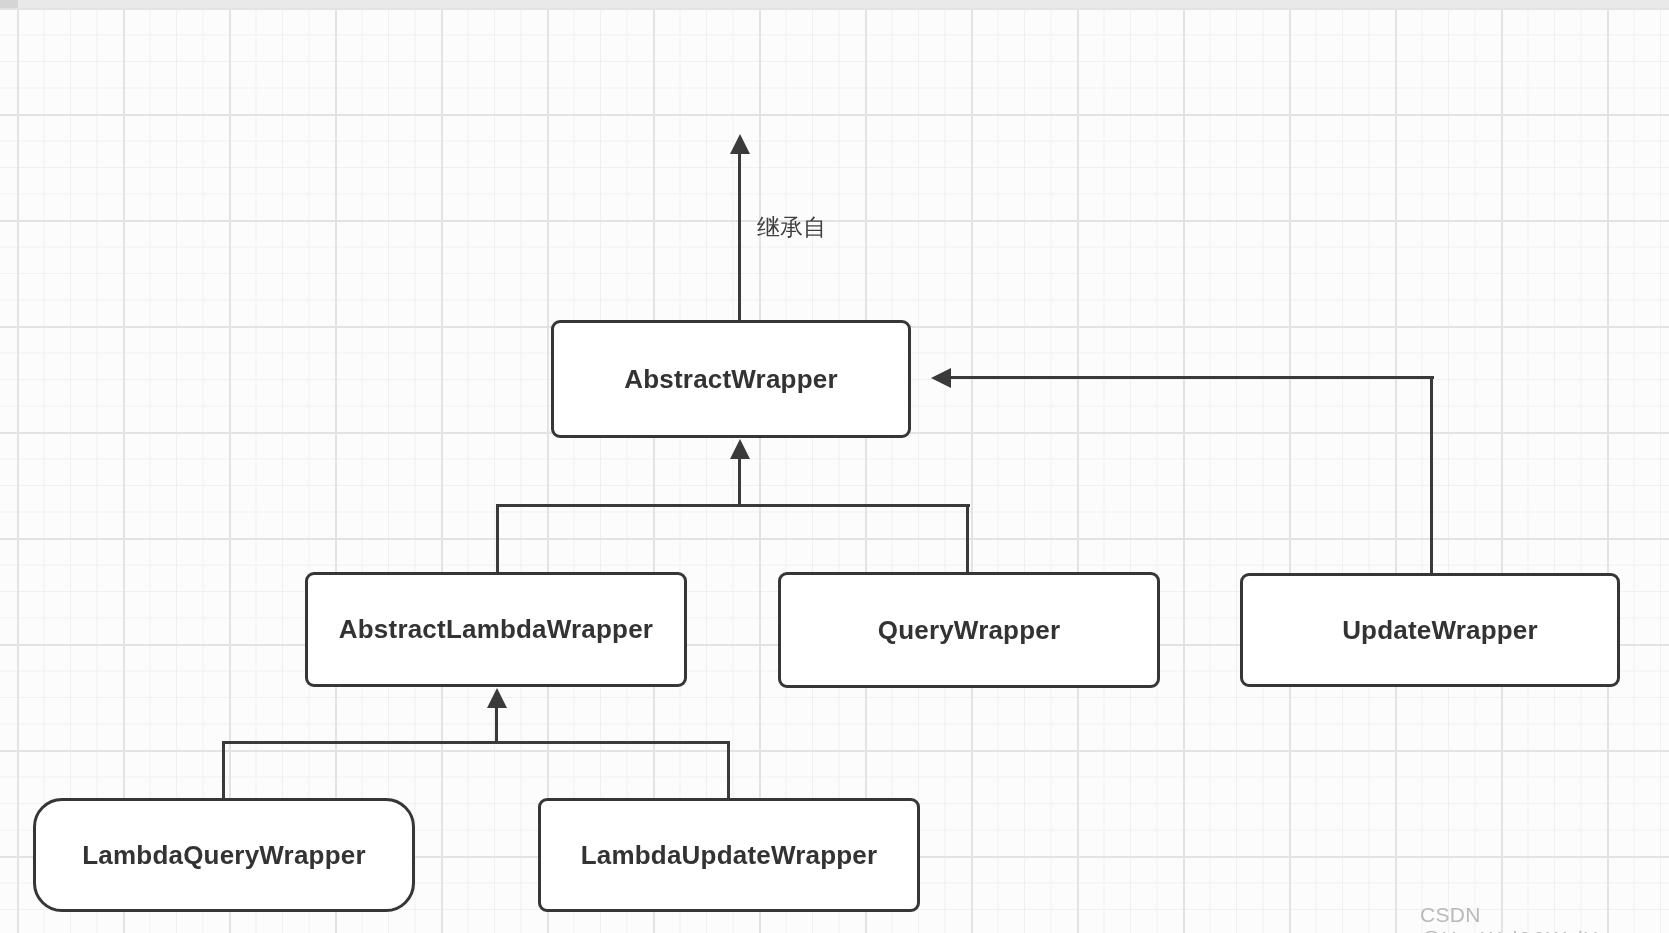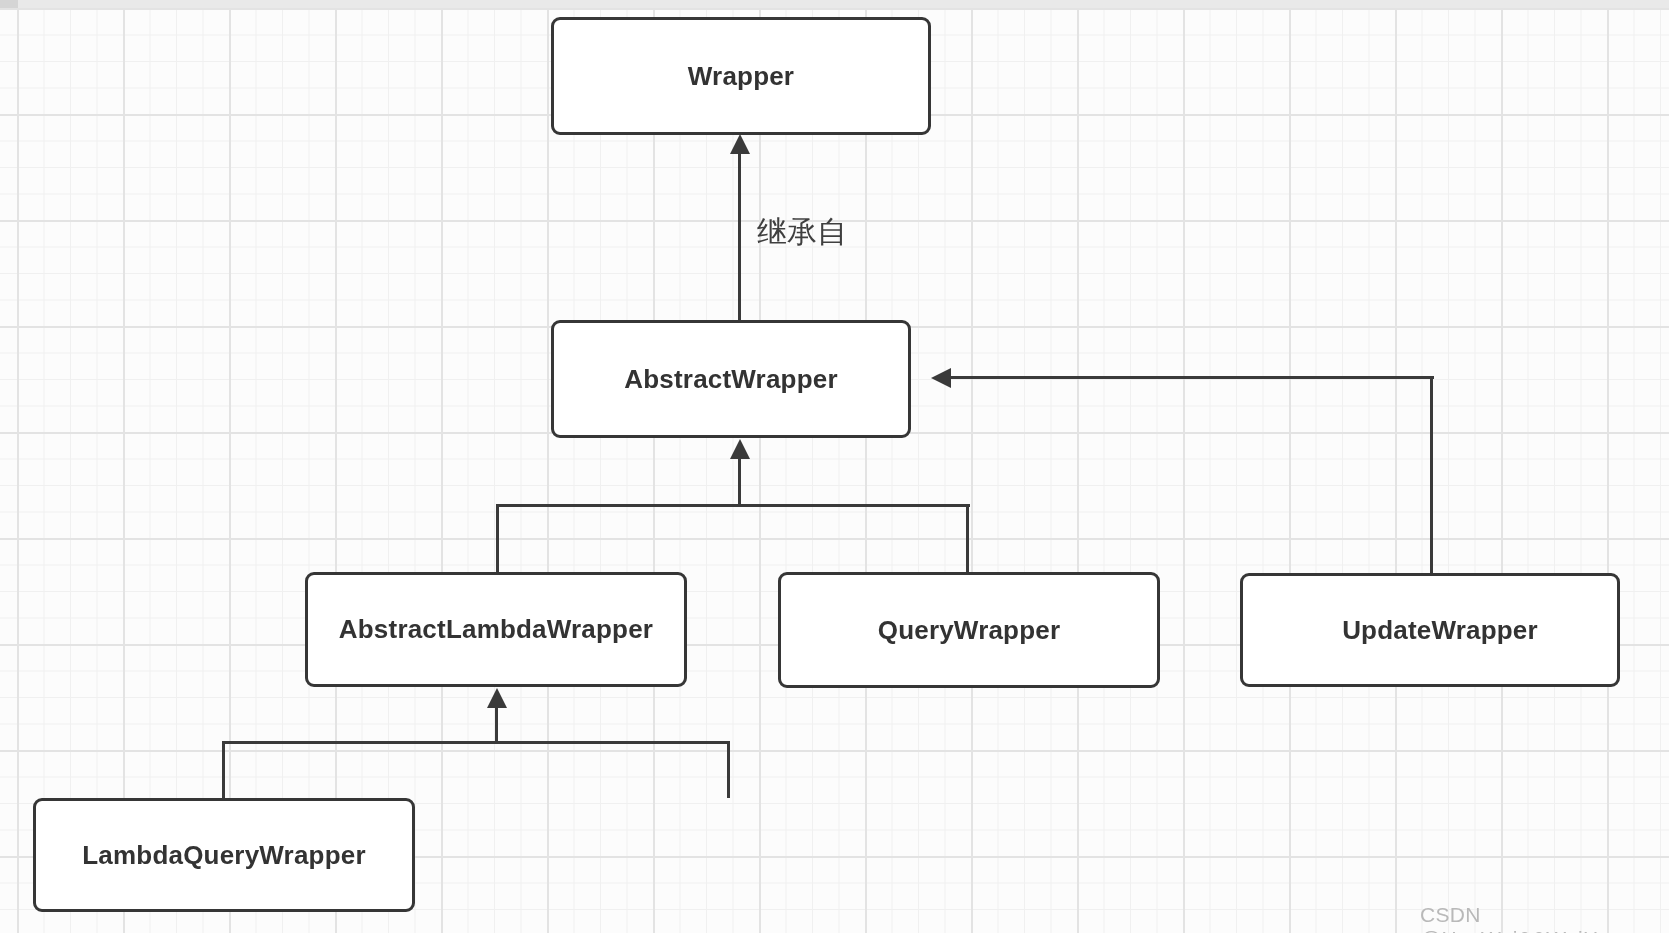--- a/index.html
+++ b/index.html
@@ -45,35 +45,35 @@
     border-bottom:20px solid #3a3a3a;
   }
   .arrow-left{
     position:absolute;width:0;height:0;z-index:2;
     border-top:10px solid transparent;
     border-bottom:10px solid transparent;
     border-right:20px solid #3a3a3a;
   }
   .edge-label{
     position:absolute;left:757px;top:212px;
-    font-size:30px;color:#3f3f3f;z-index:4;
+    font-size:23px;color:#3f3f3f;z-index:4;
     font-weight:normal;
   }
   .watermark{
     position:absolute;left:1420px;top:903px;
     font-size:21px;color:#b9b9b9;z-index:4;
     letter-spacing:0.3px;
   }
   
   #n-wrapper          {left:551px; top:17px;  width:380px;height:118px;}
   #n-abstract-wrapper {left:551px; top:320px; width:360px;height:118px;}
   #n-abstract-lambda  {left:305px; top:572px; width:382px;height:115px;}
   #n-query-wrapper    {left:778px; top:572px; width:382px;height:116px;}
   #n-update-wrapper   {left:1240px;top:573px; width:380px;height:114px;padding-left:20px;}
-  #n-lambda-query     {left:33px;  top:798px; width:382px;height:114px;}
+  #n-lambda-query     {left:33px;  top:798px; width:382px;height:114px;border-radius:29px;}
   #n-lambda-update    {left:538px; top:798px; width:382px;height:114px;}
 </style>
 </head>
 <body>
 
 <div class="canvas">
 
   <div class="topbar">
     <div class="topbar-thumb"></div>
   </div>
@@ -91,34 +91,34 @@
   <div class="arrow-left" style="left:931px;top:368px;"></div>
   <div class="h-line" style="left:948px;top:376px;width:486px;"></div>
   <div class="v-line" style="left:1430px;top:376px;height:197px;"></div>
 
   <div class="arrow-up" style="left:487px;top:688px;"></div>
   <div class="v-line" style="left:495px;top:706px;height:37px;"></div>
   <div class="h-line" style="left:222px;top:741px;width:508px;"></div>
   <div class="v-line" style="left:222px;top:744px;height:54px;"></div>
   <div class="v-line" style="left:727px;top:744px;height:54px;"></div>
 
-  <div class="node" id="n-wrapper">
-    <span>Wrapper</span>
-  </div>
   <div class="node" id="n-abstract-wrapper">
     <span>AbstractWrapper</span>
   </div>
   <div class="node" id="n-query-wrapper">
     <span>QueryWrapper</span>
   </div>
   <div class="node" id="n-abstract-lambda">
     <span>AbstractLambdaWrapper</span>
   </div>
   <div class="node" id="n-update-wrapper">
     <span>UpdateWrapper</span>
   </div>
   <div class="node" id="n-lambda-query">
     <span>LambdaQueryWrapper</span>
   </div>
+  <div class="node" id="n-lambda-update">
+    <span>LambdaUpdateWrapper</span>
+  </div>
 
   <div class="watermark">CSDN @HuaWei&amp;&amp;WeiHua</div>
 
 </div>
 
 </body></html>

